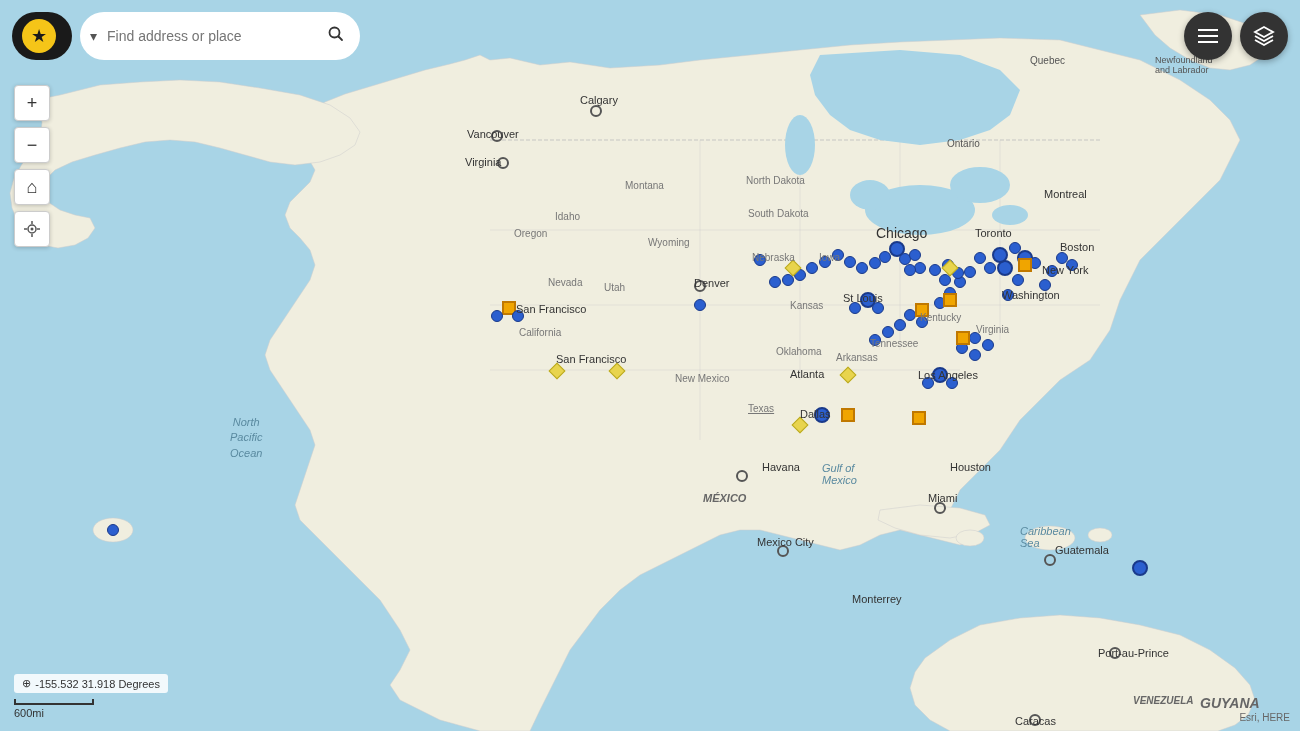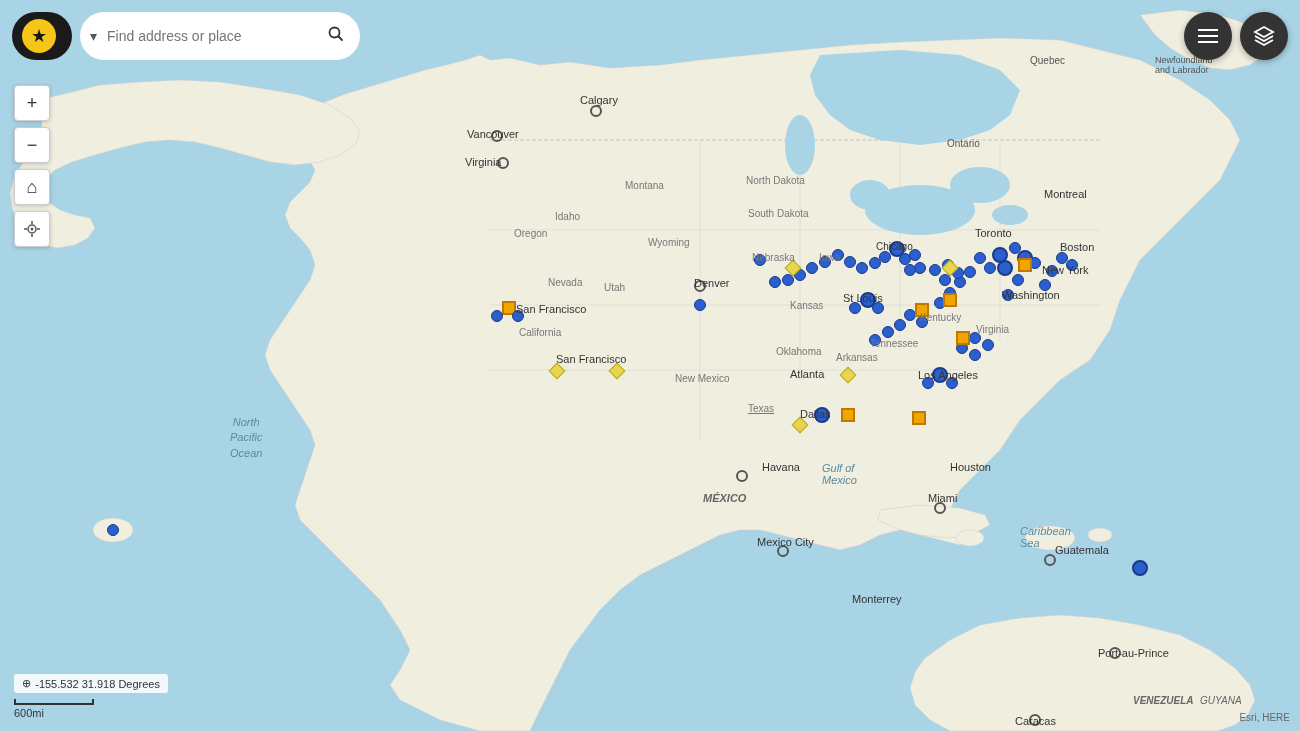--- a/index.html
+++ b/index.html
@@ -402,21 +402,21 @@
   <div style="position:absolute;left:580px;top:94px;font-size:11px;color:#333;">Calgary</div>
   <div style="position:absolute;left:467px;top:128px;font-size:11px;color:#333;">Vancouver</div>
   <div style="position:absolute;left:465px;top:156px;font-size:11px;color:#333;">Virginia</div>
   <div style="position:absolute;left:1044px;top:188px;font-size:11px;color:#333;">Montreal</div>
   <div style="position:absolute;left:975px;top:227px;font-size:11px;color:#333;">Toronto</div>
   <div style="position:absolute;left:1060px;top:241px;font-size:11px;color:#333;">Boston</div>
   <div style="position:absolute;left:1042px;top:264px;font-size:11px;color:#333;">New York</div>
   <div style="position:absolute;left:1002px;top:289px;font-size:11px;color:#333;">Washington</div>
   <div style="position:absolute;left:694px;top:277px;font-size:11px;color:#333;">Denver</div>
   <div style="position:absolute;left:843px;top:292px;font-size:11px;color:#333;">St Louis</div>
-  <div style="position:absolute;left:876px;top:241px;font-size:10px;color:#333;">Chicago</div>
+  <div style="position:absolute;left:876px;top:225px;font-size:14px;color:#333;">Chicago</div>
   <div style="position:absolute;left:516px;top:303px;font-size:11px;color:#333;">San Francisco</div>
   <div style="position:absolute;left:556px;top:353px;font-size:11px;color:#333;">San Francisco</div>
   <div style="position:absolute;left:918px;top:369px;font-size:11px;color:#333;">Los Angeles</div>
   <div style="position:absolute;left:790px;top:368px;font-size:11px;color:#333;">Atlanta</div>
   <div style="position:absolute;left:800px;top:408px;font-size:11px;color:#333;">Dallas</div>
   <div style="position:absolute;left:950px;top:461px;font-size:11px;color:#333;">Houston</div>
   <div style="position:absolute;left:928px;top:492px;font-size:11px;color:#333;">Miami</div>
   <div style="position:absolute;left:762px;top:461px;font-size:11px;color:#333;">Havana</div>
   <div style="position:absolute;left:757px;top:536px;font-size:11px;color:#333;">Mexico City</div>
   <div style="position:absolute;left:852px;top:593px;font-size:11px;color:#333;">Monterrey</div>
@@ -424,21 +424,21 @@
   <div style="position:absolute;left:1098px;top:647px;font-size:11px;color:#333;">Port-au-Prince</div>
   <div style="position:absolute;left:1015px;top:715px;font-size:11px;color:#333;">Caracas</div>
 
   <div style="position:absolute;left:230px;top:415px;font-size:11px;color:#5a8aa0;font-style:italic;text-align:center;line-height:1.4;">North<br>Pacific<br>Ocean</div>
   <div style="position:absolute;left:822px;top:462px;font-size:11px;color:#5a8aa0;font-style:italic;">Gulf of<br>Mexico</div>
   <div style="position:absolute;left:1020px;top:525px;font-size:11px;color:#5a8aa0;font-style:italic;">Caribbean<br>Sea</div>
   <div style="position:absolute;left:1030px;top:55px;font-size:10px;color:#555;text-align:center;">Quebec</div>
   <div style="position:absolute;left:947px;top:138px;font-size:10px;color:#555;">Ontario</div>
   <div style="position:absolute;left:703px;top:492px;font-size:11px;color:#666;font-style:italic;font-weight:bold;">MÉXICO</div>
   <div style="position:absolute;left:1133px;top:695px;font-size:10px;color:#666;font-style:italic;font-weight:bold;">VENEZUELA</div>
-  <div style="position:absolute;left:1200px;top:695px;font-size:10px;color:#666;font-style:italic;font-weight:normal;">GUYANA</div>
+  <div style="position:absolute;left:1200px;top:695px;font-size:14px;color:#666;font-style:italic;font-weight:bold;">GUYANA</div>
   <div style="position:absolute;left:1155px;top:55px;font-size:9px;color:#555;">Newfoundland<br>and Labrador</div>
 
   <div style="position:absolute;left:625px;top:180px;font-size:10px;color:#777;">Montana</div>
   <div style="position:absolute;left:746px;top:175px;font-size:10px;color:#777;">North Dakota</div>
   <div style="position:absolute;left:748px;top:208px;font-size:10px;color:#777;">South Dakota</div>
   <div style="position:absolute;left:555px;top:211px;font-size:10px;color:#777;">Idaho</div>
   <div style="position:absolute;left:648px;top:237px;font-size:10px;color:#777;">Wyoming</div>
   <div style="position:absolute;left:514px;top:228px;font-size:10px;color:#777;">Oregon</div>
   <div style="position:absolute;left:548px;top:277px;font-size:10px;color:#777;">Nevada</div>
   <div style="position:absolute;left:604px;top:282px;font-size:10px;color:#777;">Utah</div>

